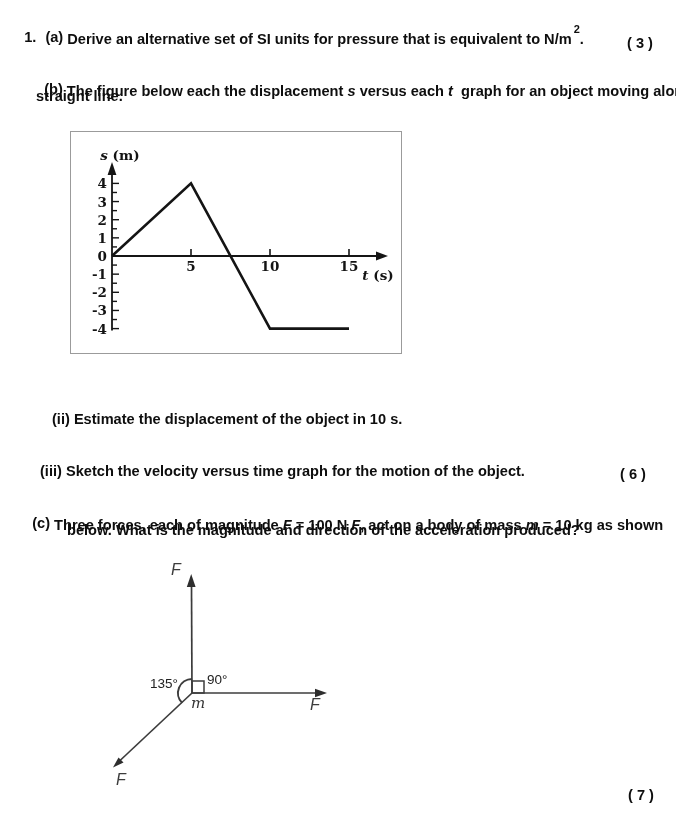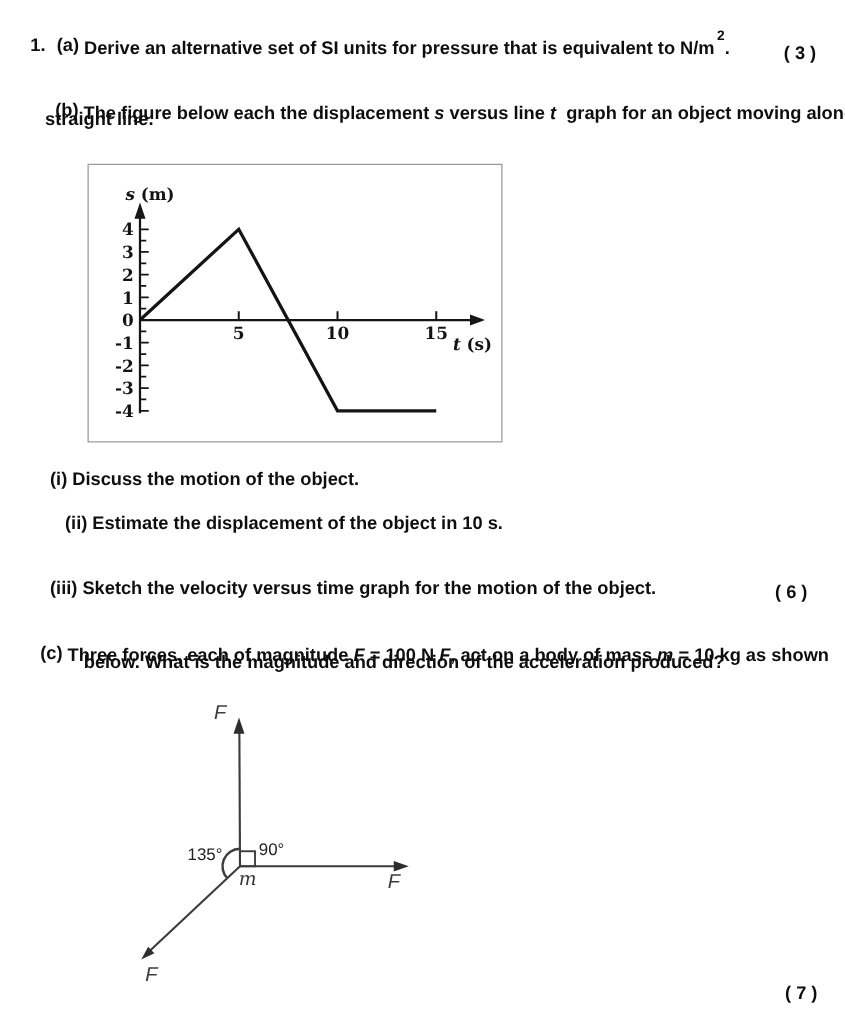--- a/index.html
+++ b/index.html
@@ -25,21 +25,21 @@
 <body>
 
 <div class="page">
 
   <div class="t" style="left:8px;top:9px;">
     <span class="qnum">1.</span><span class="plabel">(a)</span><span>Derive an alternative set of SI units for pressure that is equivalent to N/m</span><sup class="sp">2</sup><span>.</span>
   </div>
   <div class="marks" style="left:627px;top:35px;">( 3 )</div>
 
   <div class="t" style="left:28px;top:66px;">
-    <span class="plabel">(b)</span><span>The figure below each the displacement </span><span class="it">s</span><span> versus line </span><span class="it">t</span><span>  graph for an object moving along a</span>
+    <span class="plabel">(b)</span><span>The figure below each the displacement </span><span class="it">s</span><span> versus each </span><span class="it">t</span><span>  graph for an object moving along a</span>
   </div>
   <div class="t" style="left:36px;top:88px;">straight line.</div>
 
   <div class="figbox">
     <svg id="graph-svg" viewBox="0 0 330 221">
         <line x1="41" y1="198.6" x2="41" y2="42" stroke="#151515" stroke-width="1.8"></line>
         <polygon points="41,30 36.6,43 45.4,43" fill="#151515"></polygon>
         <line x1="41" y1="124" x2="307" y2="124" stroke="#151515" stroke-width="1.8"></line>
         <polygon points="317,124 305,119.6 305,128.4" fill="#151515"></polygon>
         <line x1="120" y1="117" x2="120" y2="124" stroke="#151515" stroke-width="1.6"></line>
@@ -73,21 +73,20 @@
         <text x="36" y="147.15" text-anchor="end" class="axnum">-1</text>
         <text x="36" y="165.3" text-anchor="end" class="axnum">-2</text>
         <text x="36" y="183.45" text-anchor="end" class="axnum">-3</text>
         <text x="36" y="201.6" text-anchor="end" class="axnum">-4</text>
         <polyline points="41,124 120,51.400000000000006 199,196.6 278,196.6" fill="none" stroke="#141414" stroke-width="2.6" stroke-linejoin="miter"></polyline>
         <text x="49" y="28" text-anchor="middle" class="axnum"><tspan font-style="italic">s</tspan><tspan> (m)</tspan></text>
         <text x="307" y="148" text-anchor="middle" class="axnum"><tspan font-style="italic">t</tspan><tspan> (s)</tspan></text>
       </svg>
   </div>
 
-  <div class="t" style="left:40px;top:376px;">(i) Discuss the motion of the object.</div>
   <div class="t" style="left:52px;top:411px;">(ii) Estimate the displacement of the object in 10 s.</div>
   <div class="t" style="left:40px;top:447px;margin-top:16px;">(iii) Sketch the velocity versus time graph for the motion of the object.</div>
   <div class="marks" style="left:620px;top:466px;">( 6 )</div>
 
   <div class="t" style="left:16px;top:500px;">
     <span class="plabel">(c)</span><span>Three forces, each of magnitude </span><span class="it">F</span><span> = 100 N </span><span class="it">F</span><span>, act on a body of mass </span><span class="it">m</span><span> = 10 kg as shown</span>
   </div>
   <div class="t" style="left:52px;top:522px;margin-left:15px;">below. What is the magnitude and direction of the acceleration produced?</div>
 
   <div class="forcefig">

